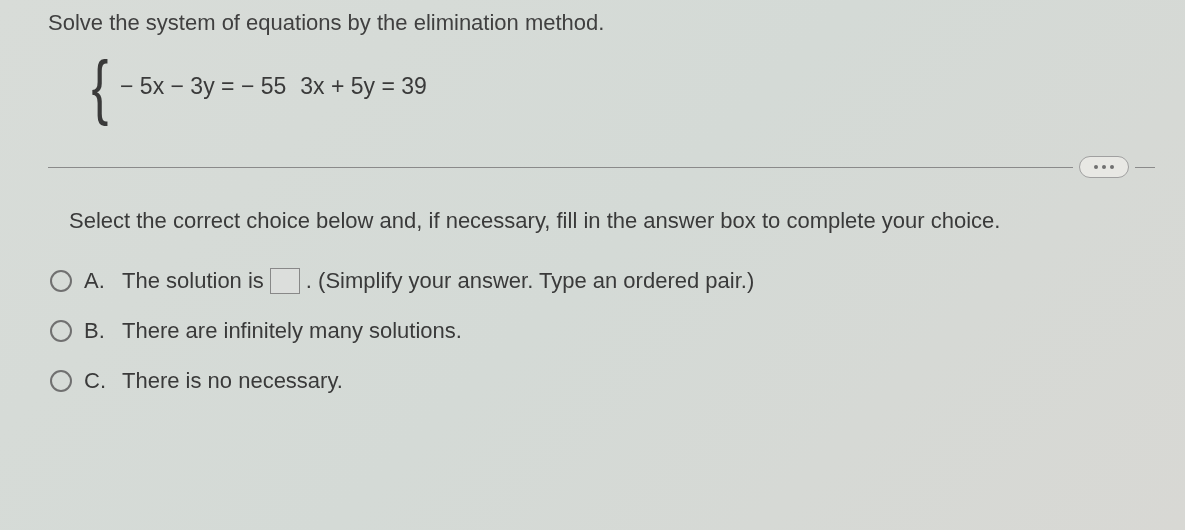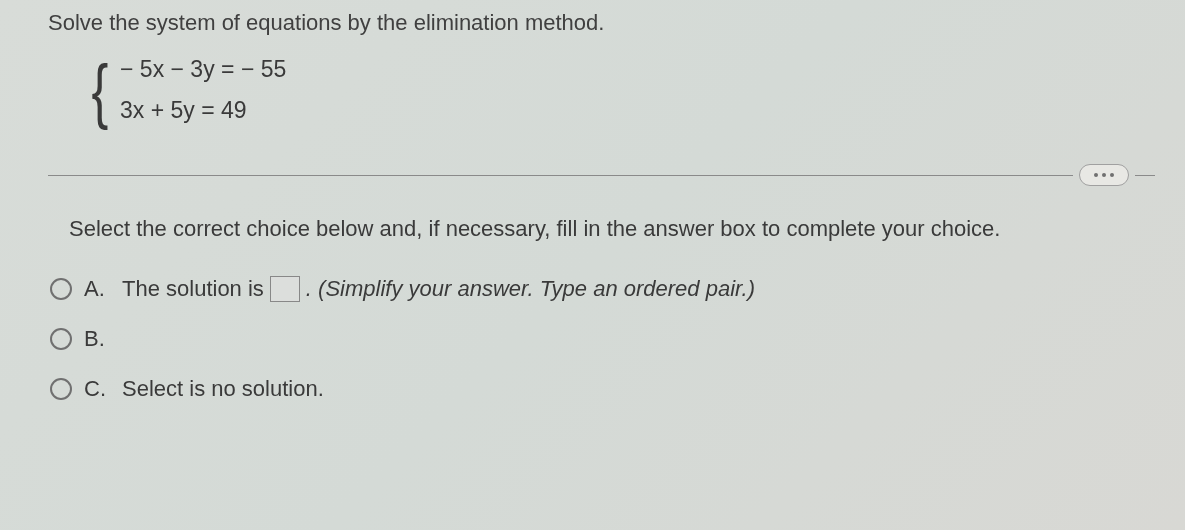--- a/index.html
+++ b/index.html
@@ -30,21 +30,21 @@
     .brace {
       font-size: 72px;
       line-height: 60px;
       color: #3a3a3a;
       margin-right: 8px;
       font-weight: 300;
       transform: scaleX(0.7);
     }
     .equations {
       display: flex;
-      flex-direction: column;
+      flex-direction: row;
       gap: 14px;
       color: #3a3a3a;
       font-size: 23px;
     }
     .divider-row {
       display: flex;
       align-items: center;
       margin: 20px 0 30px 0;
       width: 100%;
     }
@@ -110,33 +110,32 @@
     .answer-box {
       display: inline-block;
       width: 30px;
       height: 26px;
       border: 1px solid #888;
       background: #dcdedc;
       vertical-align: middle;
     }
     .hint {
       color: #3a3a3a;
-      font-style: italic;
     }
   </style>
 </head>
 <body>
 
 <div class="question-text">Solve the system of equations by the elimination method.</div>
 
 <div class="equation-block">
   <div class="brace">{</div>
   <div class="equations">
     <div>− 5x − 3y = − 55</div>
-    <div>3x + 5y = 49</div>
+    <div>3x + 5y = 39</div>
   </div>
 </div>
 
 <div class="divider-row">
   <div class="divider-line"></div>
   <div class="ellipsis-pill">
     <span></span>
       <span></span>
       <span></span>
   </div>
@@ -153,21 +152,22 @@
     <div class="choice-text">
       <span>The solution is</span>
       <span class="answer-box"></span>
       <span class="hint">. (Simplify your answer. Type an ordered pair.)</span>
     </div>
   </div>
 
   <div class="choice-row">
     <div class="radio"></div>
     <div class="choice-label">B.</div>
+    <div class="choice-text">There are infinitely many solutions.</div>
   </div>
 
   <div class="choice-row">
     <div class="radio"></div>
     <div class="choice-label">C.</div>
-    <div class="choice-text">Select is no solution.</div>
+    <div class="choice-text">There is no necessary.</div>
   </div>
 
 </div>
 
 </body></html>

